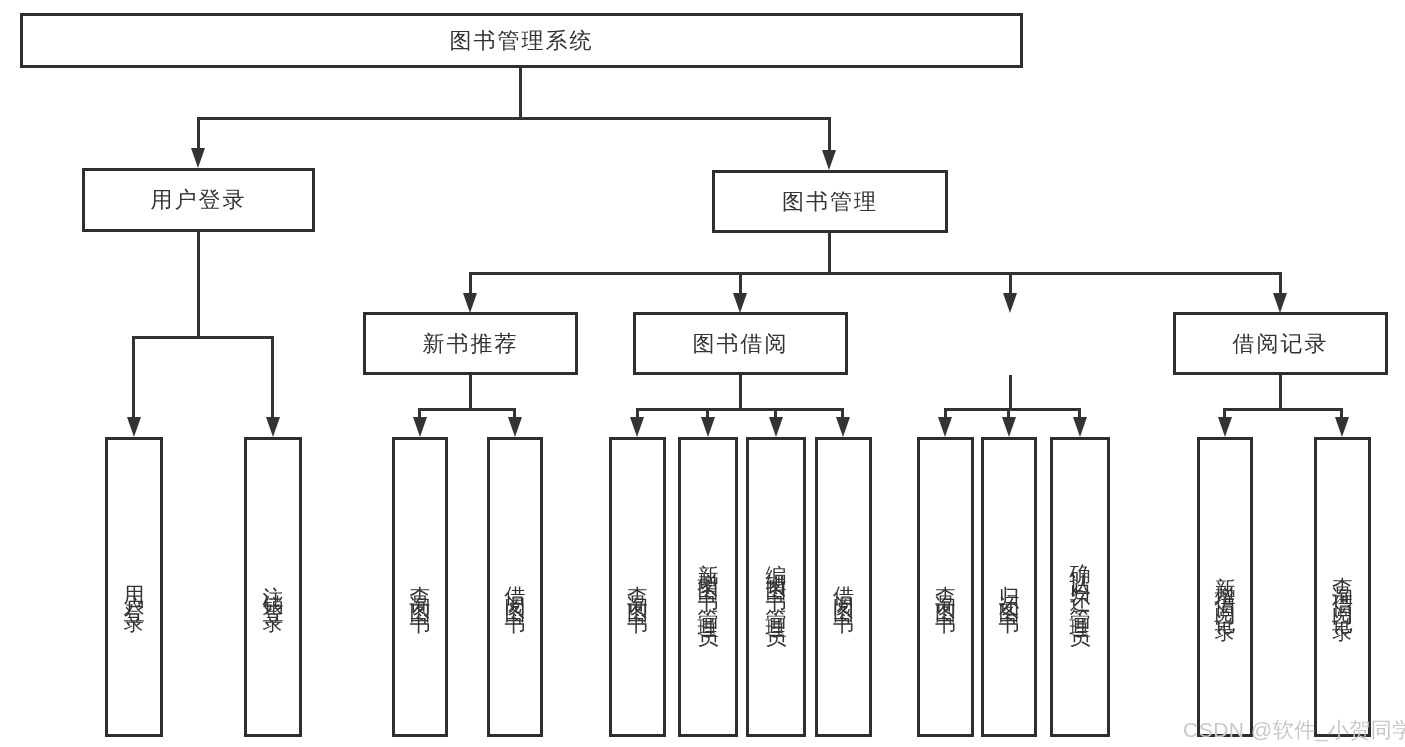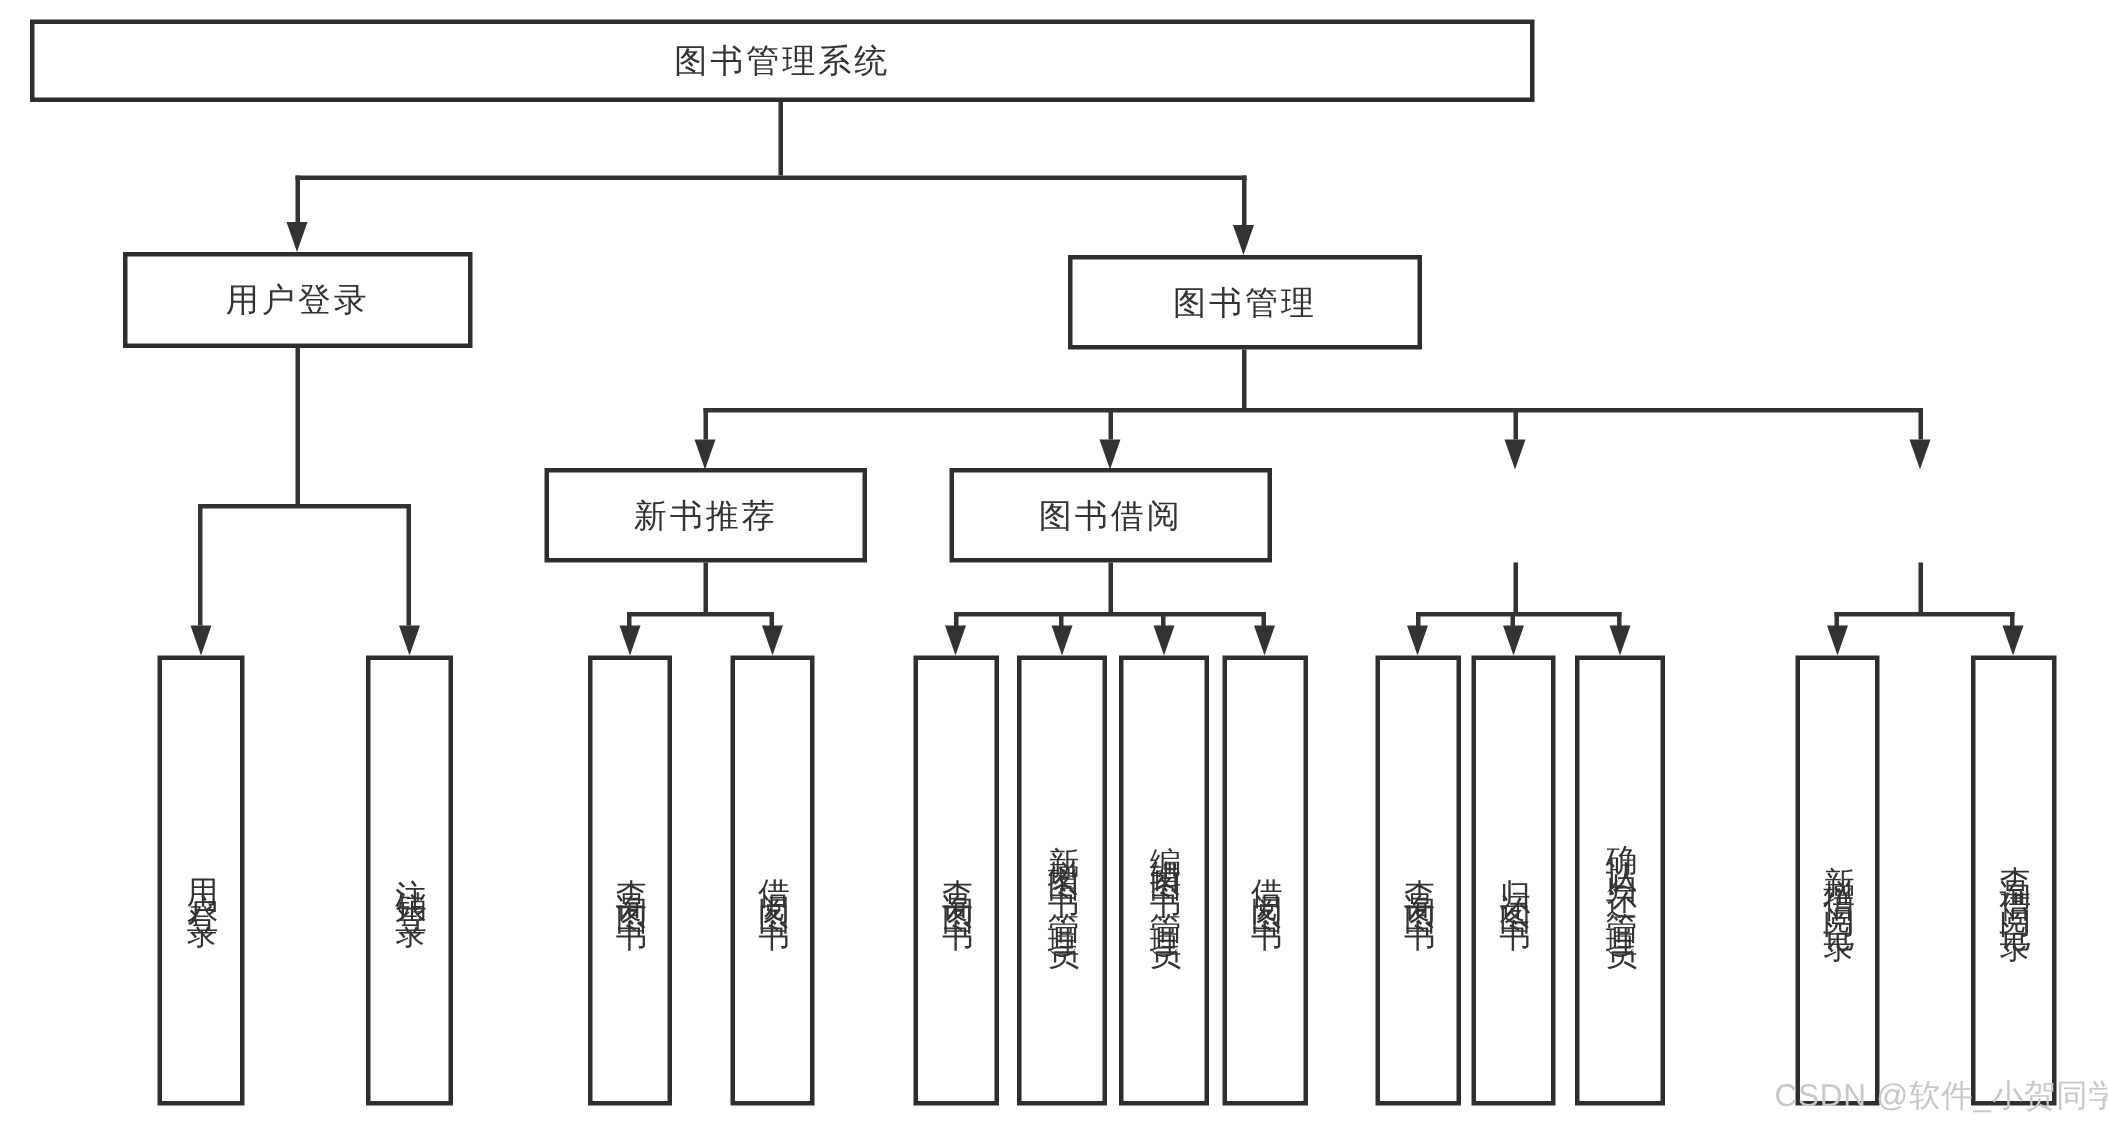--- a/index.html
+++ b/index.html
@@ -71,20 +71,23 @@
   <div class="v" style="left:1009px;top:272px;height:21px;"></div>
   <div class="arrow" style="left:1003px;top:293px;"></div>
   <div class="v" style="left:1279px;top:272px;height:21px;"></div>
   <div class="arrow" style="left:1273px;top:293px;"></div>
 
   <div class="node" style="left:633px;top:312px;width:215px;height:63px;">
     <span class="lbl">图书借阅</span>
   </div>
   <div class="node" style="left:363px;top:312px;width:215px;height:63px;">
     <span class="lbl">新书推荐</span>
+  </div>
+  <div class="node" style="left:1173px;top:312px;width:215px;height:63px;">
+    <span class="lbl">借阅记录</span>
   </div>
 
   <div class="v" style="left:469px;top:375px;height:33px;"></div>
   <div class="h" style="left:418px;top:408px;width:98px;"></div>
   <div class="v" style="left:418px;top:408px;height:10px;"></div>
   <div class="arrow" style="left:413px;top:417px;"></div>
   <div class="v" style="left:513px;top:408px;height:10px;"></div>
   <div class="arrow" style="left:508px;top:417px;"></div>
 
   <div class="v" style="left:739px;top:375px;height:33px;"></div>

